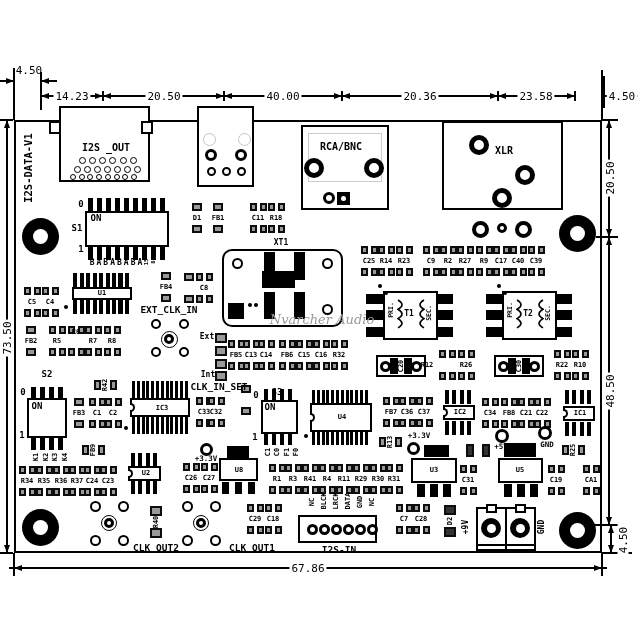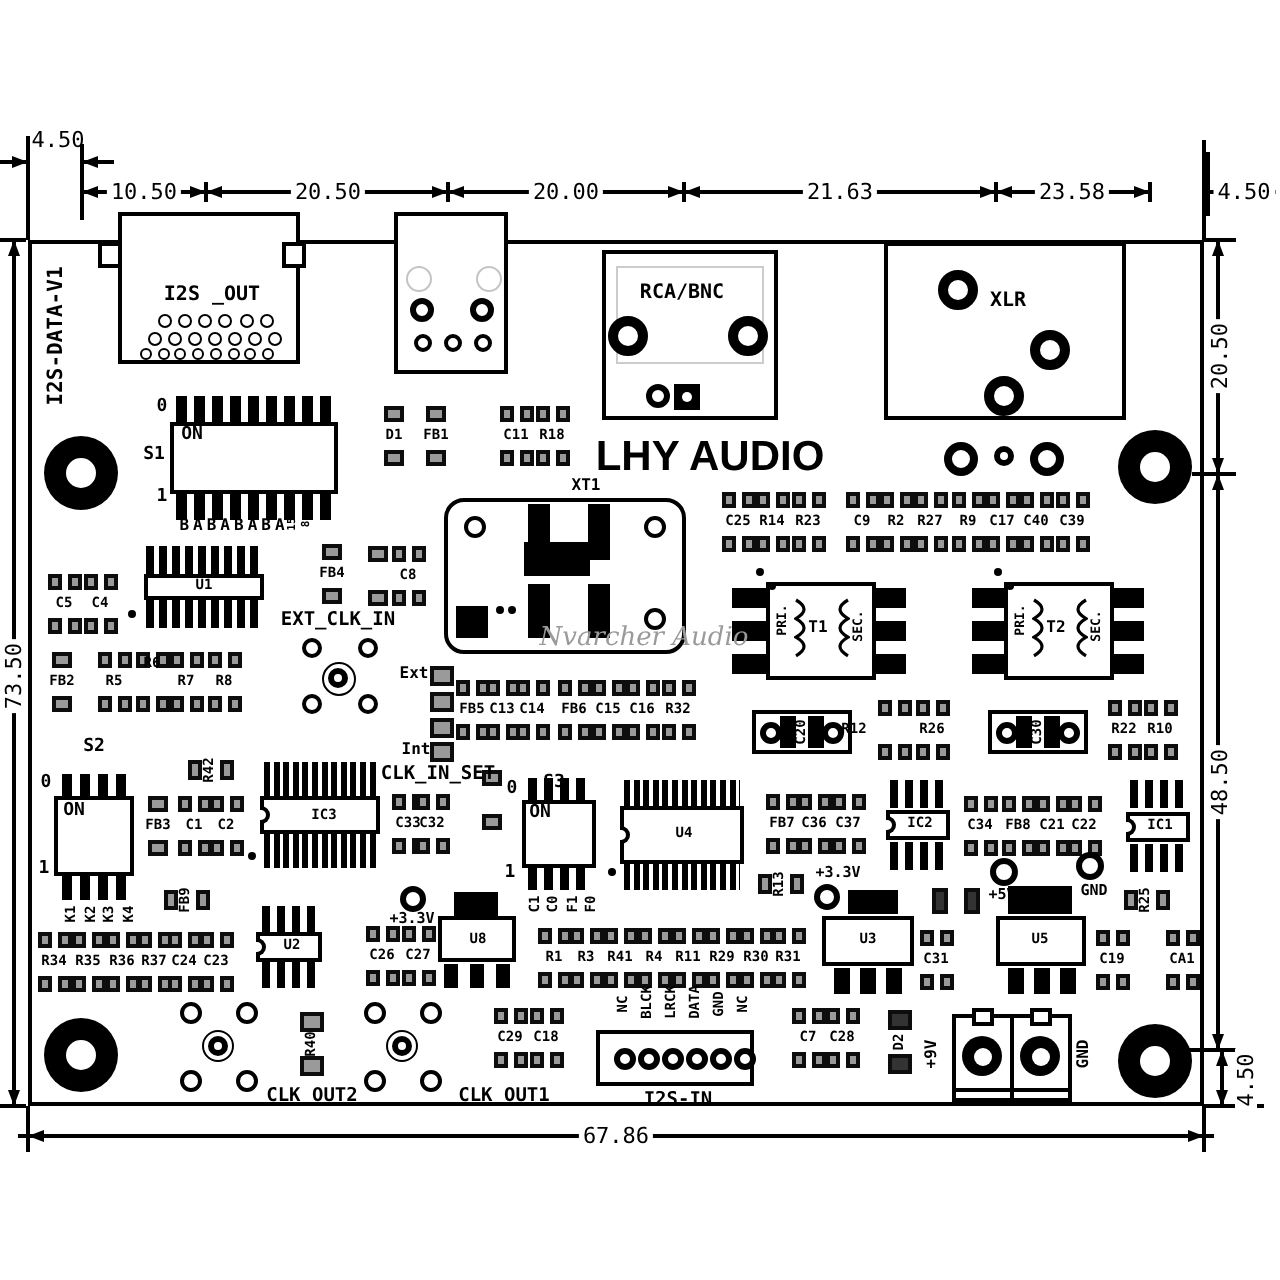--- a/index.html
+++ b/index.html
@@ -87,24 +87,24 @@
       <div class="abs" style="position: absolute; width: 0px; height: 0px; z-index: 1; left: 594px; top: 564.5px; border-left: 8px solid rgb(0, 0, 0); border-top: 3.5px solid transparent; border-bottom: 3.5px solid transparent;"></div>
       <div class="abs" style="position: absolute; width: 0px; height: 0px; z-index: 1; left: 3.5px; top: 120px; border-bottom: 8px solid rgb(0, 0, 0); border-left: 3.5px solid transparent; border-right: 3.5px solid transparent;"></div>
       <div class="abs" style="position: absolute; width: 0px; height: 0px; z-index: 1; left: 3.5px; top: 545px; border-top: 8px solid rgb(0, 0, 0); border-left: 3.5px solid transparent; border-right: 3.5px solid transparent;"></div>
       <div class="abs" style="position: absolute; width: 0px; height: 0px; z-index: 1; left: 605.5px; top: 120px; border-bottom: 8px solid rgb(0, 0, 0); border-left: 3.5px solid transparent; border-right: 3.5px solid transparent;"></div>
       <div class="abs" style="position: absolute; width: 0px; height: 0px; z-index: 1; left: 605.5px; top: 229px; border-top: 8px solid rgb(0, 0, 0); border-left: 3.5px solid transparent; border-right: 3.5px solid transparent;"></div>
       <div class="abs" style="position: absolute; width: 0px; height: 0px; z-index: 1; left: 605.5px; top: 237px; border-bottom: 8px solid rgb(0, 0, 0); border-left: 3.5px solid transparent; border-right: 3.5px solid transparent;"></div>
       <div class="abs" style="position: absolute; width: 0px; height: 0px; z-index: 1; left: 605.5px; top: 517px; border-top: 8px solid rgb(0, 0, 0); border-left: 3.5px solid transparent; border-right: 3.5px solid transparent;"></div>
       <div class="abs" style="position: absolute; width: 0px; height: 0px; z-index: 1; left: 607.5px; top: 525px; border-bottom: 8px solid rgb(0, 0, 0); border-left: 3.5px solid transparent; border-right: 3.5px solid transparent;"></div>
       <div class="abs" style="position: absolute; width: 0px; height: 0px; z-index: 1; left: 607.5px; top: 545px; border-top: 8px solid rgb(0, 0, 0); border-left: 3.5px solid transparent; border-right: 3.5px solid transparent;"></div>
       <div class="dim" style="position: absolute; left: 29px; top: 70px; background: transparent;">4.50</div>
-      <div class="dim" style="position: absolute; left: 72px; top: 96px;">10.50</div>
+      <div class="dim" style="position: absolute; left: 72px; top: 96px;">14.23</div>
       <div class="dim" style="position: absolute; left: 164px; top: 96px;">20.50</div>
-      <div class="dim" style="position: absolute; left: 283px; top: 96px;">20.00</div>
-      <div class="dim" style="position: absolute; left: 420px; top: 96px;">21.63</div>
+      <div class="dim" style="position: absolute; left: 283px; top: 96px;">40.00</div>
+      <div class="dim" style="position: absolute; left: 420px; top: 96px;">20.36</div>
       <div class="dim" style="position: absolute; left: 536px; top: 96px;">23.58</div>
       <div class="dim" style="position: absolute; left: 622px; top: 96px;">4.50</div>
       <div class="dim" style="position: absolute; left: 308px; top: 568px;">67.86</div>
       <div class="dim" style="position: absolute; left: 7px; top: 338px; transform: translate(-50%, -50%) rotate(-90deg);">73.50</div>
       <div class="dim" style="position: absolute; left: 610px; top: 178px; transform: translate(-50%, -50%) rotate(-90deg);">20.50</div>
       <div class="dim" style="position: absolute; left: 610px; top: 391px; transform: translate(-50%, -50%) rotate(-90deg);">48.50</div>
       <div class="dim" style="position: absolute; left: 623px; top: 540px; transform: translate(-50%, -50%) rotate(-90deg);">4.50</div>
     </div>
   <div class="abs" id="parts-layer">
       <div class="pad" style="position: absolute; left: 192px; top: 203px; width: 10px; height: 8px;"></div>
@@ -609,38 +609,37 @@
   <div class="box" style="left:197px;top:106px;width:57px;height:81px;z-index:2"></div>
 
   <div class="box" style="left:301px;top:125px;width:88px;height:85px;z-index:2"></div>
   <div class="abs" style="left:308px;top:133px;width:72px;height:47px;border:1.5px solid #ccc;z-index:2"></div>
   <div class="lbl s10" style="left:341px;top:147px">RCA/BNC</div>
   <div class="bar" style="left:337px;top:192px;width:13px;height:13px;z-index:3"></div>
 
   <div class="box" style="left:442px;top:121px;width:121px;height:89px;z-index:2"></div>
   <div class="lbl s10" style="left:504px;top:151px">XLR</div>
 
-  <div class="abs" style="left:355px;top:229px;transform:translate(-50%,-50%);font:bold 21px 'Liberation Sans',sans-serif;letter-spacing:0;z-index:6;white-space:nowrap">LHY AUDIO</div>
   <div class="wm" style="left:322px;top:319px">Nvarcher Audio</div>
 
   <div class="pins" style="left:88px;top:198px;width:80px;height:13px;--b:5.5px;--p:9px"></div>
   <div class="box" style="left:85px;top:211px;width:84px;height:36px;z-index:3"></div>
   <div class="lbl s9" style="left:96px;top:218px">ON</div>
   <div class="lbl s9" style="left:77px;top:228px">S1</div>
   <div class="lbl s9" style="left:81px;top:204px">0</div>
   <div class="lbl s9" style="left:81px;top:249px">1</div>
   <div class="pins" style="left:88px;top:247px;width:80px;height:13px;--b:5.5px;--p:9px"></div>
   <div class="lbl s8" style="left:117px;top:263px;letter-spacing:2px">BABABABA</div>
 
   <div class="pins" style="left:73px;top:273px;width:58px;height:14px;--b:4px;--p:6.5px"></div>
   <div class="box" style="left:72px;top:287px;width:60px;height:13px;z-index:3"></div>
   <div class="lbl" style="left:102px;top:293px">U1</div>
   <div class="pins" style="left:73px;top:300px;width:58px;height:14px;--b:4px;--p:6.5px"></div>
 
-  <div class="lbl s8" style="left:293px;top:243px">XT1</div>
+  <div class="lbl s8" style="left:281px;top:243px">XT1</div>
   <div class="box" style="left:222px;top:249px;width:121px;height:78px;border-radius:10px;z-index:2"></div>
   <div class="bar" style="left:264px;top:252px;width:11px;height:28px;z-index:3"></div>
   <div class="bar" style="left:294px;top:252px;width:11px;height:28px;z-index:3"></div>
   <div class="bar" style="left:262px;top:271px;width:33px;height:17px;z-index:3"></div>
   <div class="bar" style="left:264px;top:292px;width:11px;height:27px;z-index:3"></div>
   <div class="bar" style="left:294px;top:292px;width:11px;height:27px;z-index:3"></div>
   <div class="bar" style="left:228px;top:303px;width:16px;height:16px;z-index:3"></div>
 
   <div class="lbl" style="left:169px;top:310px;font-size:9.5px">EXT_CLK_IN</div>
   <div class="lbl s8" style="left:207px;top:337px">Ext</div>

